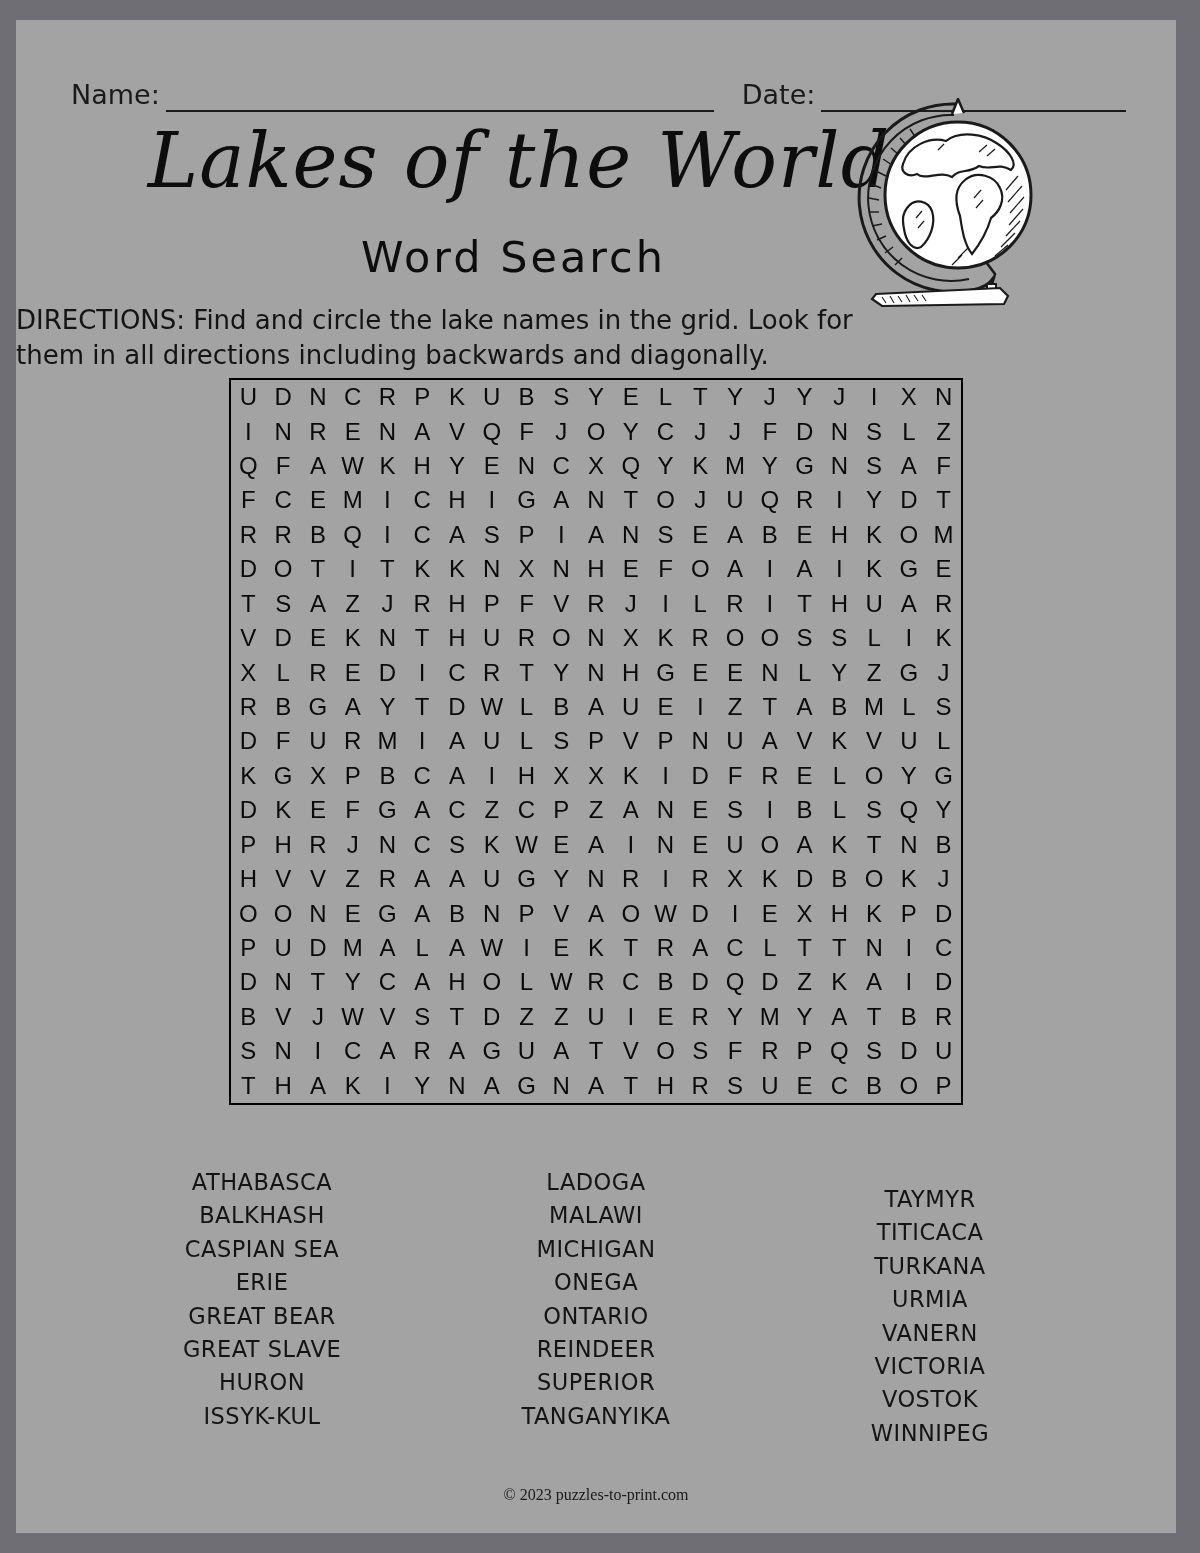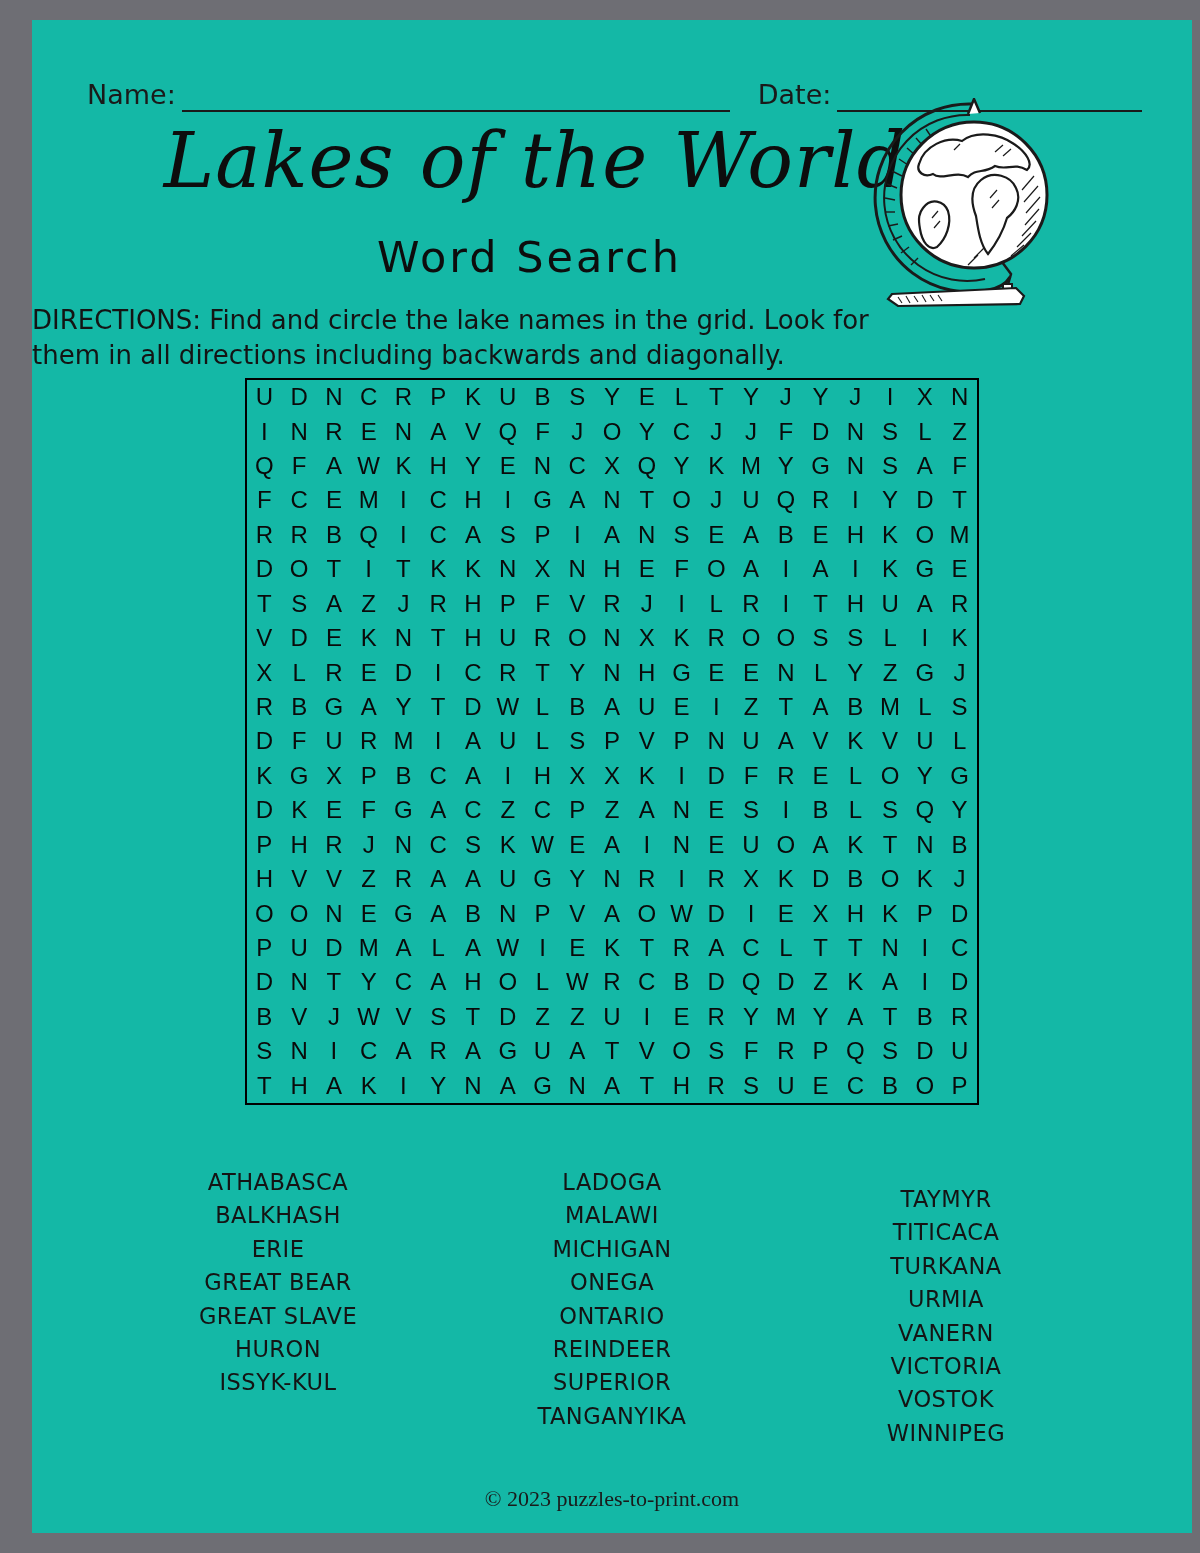--- a/index.html
+++ b/index.html
@@ -5,23 +5,23 @@
   * { margin:0; padding:0; box-sizing:border-box; }
   html,body { width:1200px; height:1553px; }
   body {
     background:#6e6e74;
     font-family:"DejaVu Sans", sans-serif;
     color:#111;
     overflow:hidden;
     position:relative;
   }
   .page {
-    position:absolute; left:32px; top:20px;
+    position:absolute; left:16px; top:20px;
     width:1160px; height:1513px;
-    background:#14b8a6;
+    background:#a3a3a3;
   }
 
   
   .head-row {
     position:absolute; top:48px; left:55px; right:50px;
     display:flex; align-items:flex-end; height:44px;
     font-size:27px; color:#1a1a1a;
   }
   .head-label { padding:0 6px 2px 0; white-space:nowrap; }
   .write-line { border-bottom:2.5px solid #1a1a1a; height:100%; }
@@ -79,21 +79,21 @@
   .word-item {
     font-size:22.5px; line-height:33.4px;
     letter-spacing:0.5px; color:#141414; white-space:nowrap;
   }
 
   
   .footer {
     position:absolute; top:1466px; left:0; width:1160px;
     text-align:center;
     font-family:"Liberation Serif", serif;
-    font-size:22px; color:#1a1a1a;
+    font-size:16px; color:#1a1a1a;
   }
 </style>
 </head>
 <body>
 
 <div class="page">
 
   <div class="head-row">
     <span class="head-label">Name:</span>
     <span class="write-line name-line"></span>
@@ -613,20 +613,21 @@
       <span class="grid-cell">C</span>
       <span class="grid-cell">B</span>
       <span class="grid-cell">O</span>
       <span class="grid-cell">P</span>
     </div>
 
   <div class="words">
     <div class="word-col word-col-1">
         <div class="word-item">ATHABASCA</div>
         <div class="word-item">BALKHASH</div>
+        <div class="word-item">CASPIAN SEA</div>
         <div class="word-item">ERIE</div>
         <div class="word-item">GREAT BEAR</div>
         <div class="word-item">GREAT SLAVE</div>
         <div class="word-item">HURON</div>
         <div class="word-item">ISSYK-KUL</div>
       </div>
     <div class="word-col word-col-2">
         <div class="word-item">LADOGA</div>
         <div class="word-item">MALAWI</div>
         <div class="word-item">MICHIGAN</div>

